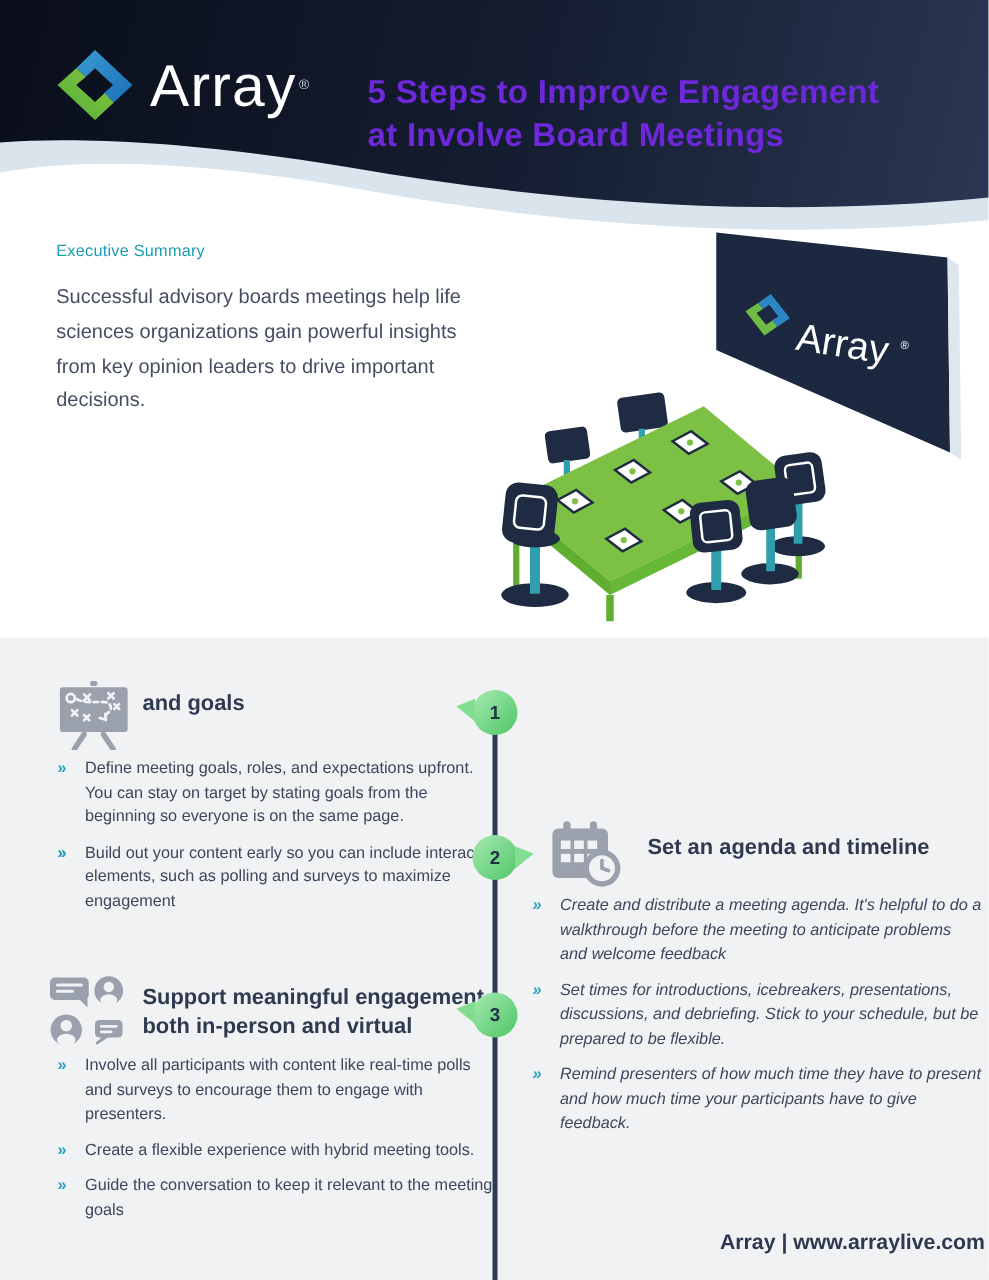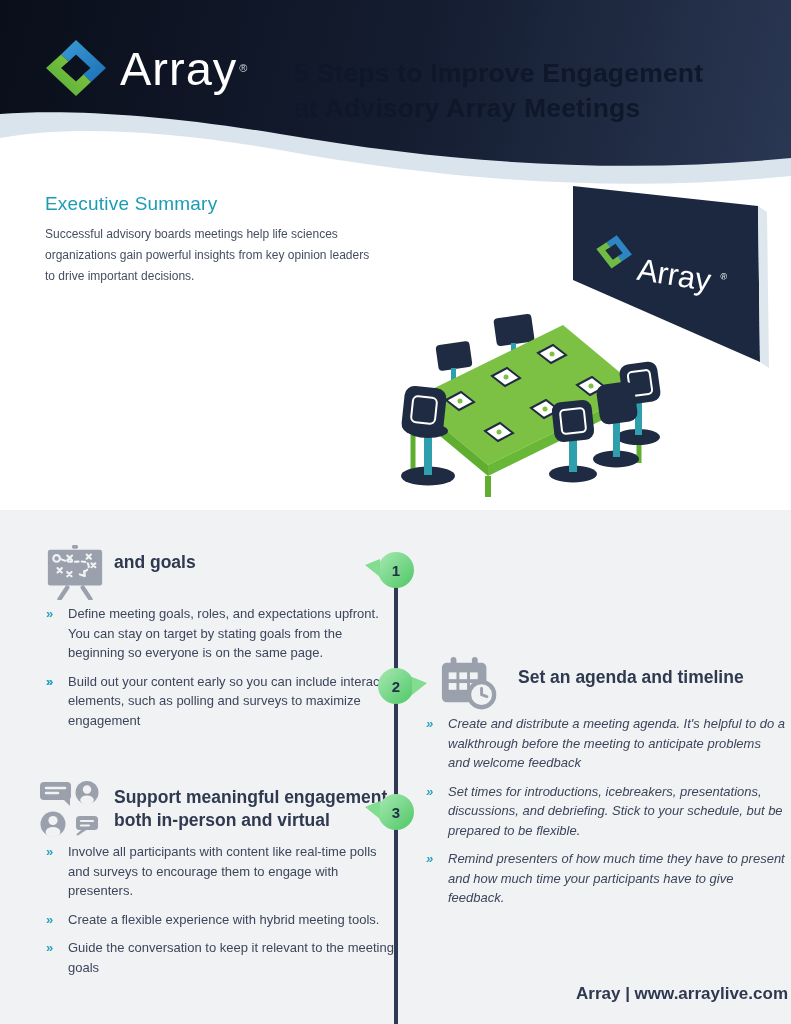--- a/index.html
+++ b/index.html
@@ -3,25 +3,25 @@
 <meta charset="utf-8">
 <style>
   html,body{margin:0;padding:0;background:#ffffff;}
   .page{position:relative;width:791px;height:1024px;background:#ffffff;overflow:hidden;
         font-family:"Liberation Sans", sans-serif;padding-left:43px;}
   .gray-section{position:absolute;left:0;top:510px;width:791px;height:514px;background:#f1f2f3;}
   .header-svg{position:absolute;left:0;top:0;}
   .logo{position:absolute;left:44px;top:38px;display:flex;align-items:center;}
   .logo-word{color:#ffffff;font-size:47px;font-weight:400;letter-spacing:1px;margin-left:12px;line-height:1;}
   .logo-reg{color:#cfd6de;font-size:11px;vertical-align:22px;margin-left:2px;}
-  .doc-title{position:absolute;left:294px;top:56px;width:450px;color:#0f172a;
+  .doc-title{position:absolute;left:294px;top:56px;width:450px;color:#6d28d9;
              font-size:26.5px;font-weight:700;line-height:1.33;letter-spacing:0.2px;}
   .doc-title span{display:block;}
-  .exec-heading{position:absolute;left:45px;top:193px;color:#1b9cb5;font-size:19px;font-weight:500;letter-spacing:0.2px;}
-  .exec-para{position:absolute;left:45px;width:330px;color:#454e61;font-size:12px;line-height:1.74;font-weight:400;}
+  .exec-heading{position:absolute;left:45px;top:193px;color:#1b9cb5;font-size:13px;font-weight:500;letter-spacing:0.2px;}
+  .exec-para{position:absolute;left:45px;width:330px;color:#454e61;font-size:16px;line-height:1.74;font-weight:400;}
   .exec-para.p1{top:224px;}
   .exec-para.p2{top:334px;}
   .illustration{position:absolute;left:395px;top:175px;}
   .timeline-line{position:absolute;left:394px;top:568px;width:4px;height:456px;background:#2e3a55;}
   .marker{position:absolute;width:36px;height:36px;border-radius:50%;
           background:linear-gradient(135deg,#a7e9b3 0%,#4ec765 100%);
           display:flex;align-items:center;justify-content:center;
           color:#233148;font-size:15px;font-weight:700;z-index:3;}
   .marker .tail{position:absolute;width:0;height:0;z-index:-1;}
   .tail-left{left:-13px;top:7px;border-top:6px solid transparent;border-bottom:12px solid transparent;border-right:15px solid #82dd90;}
@@ -80,21 +80,21 @@
       </defs>
       <path d="M32,2 L62,30 L47,44 L39,36.5 L46.5,30 L32,16.5 L24.5,23.5 L17,16.5 Z" fill="url(#bGrad)"></path>
       <path d="M32,58 L2,30 L17,16.5 L24.5,23.5 L17,30 L32,43.5 L39.5,36.5 L47,44 Z" fill="url(#gGrad)"></path>
     </svg>
     <span class="logo-word">Array</span>
     <span class="logo-reg">®</span>
   </div>
 
   <div class="doc-title">
     <span>5 Steps to Improve Engagement</span>
-    <span>at Advisory Array Meetings</span>
+    <span>at Involve Board Meetings</span>
   </div>
 
   <div class="exec-heading">Executive Summary</div>
   <div class="exec-para p1">Successful advisory boards meetings help life sciences organizations gain powerful insights from key opinion leaders to drive important decisions.</div>
 
   <svg class="illustration" width="395" height="325" viewBox="0 0 395 325">
 
     <polygon points="178,11 363,31 365,187 178,105" fill="#1b2840"></polygon>
     <polygon points="363,31 372,37 374,193 365,187" fill="#dfe7ee"></polygon>
     <g transform="translate(203,56) rotate(9)">

